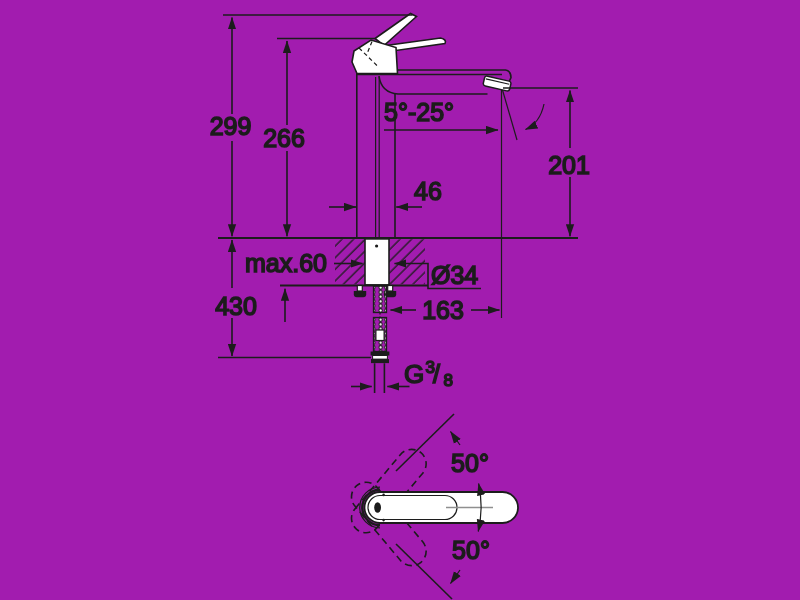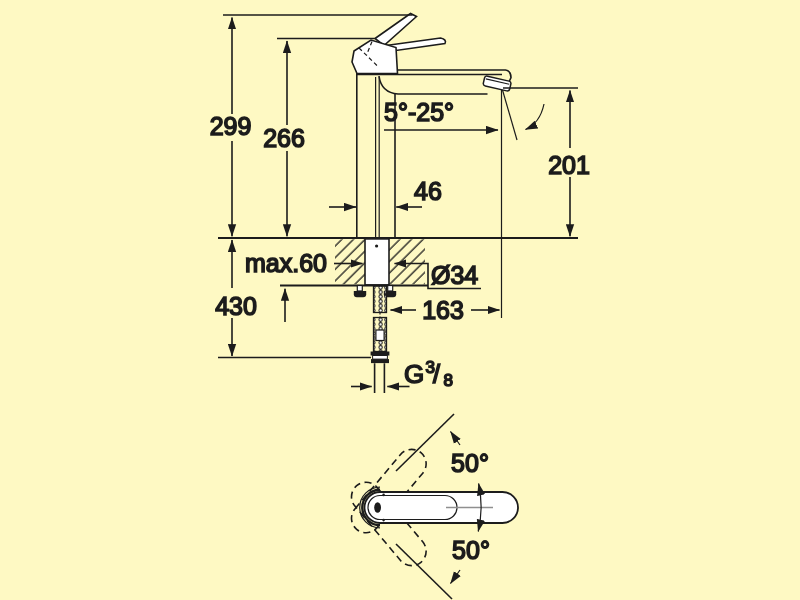--- a/index.html
+++ b/index.html
@@ -1,16 +1,16 @@
 <!DOCTYPE html>
 <html><head>
 <meta charset="utf-8">
 <style>
   html,body{margin:0;padding:0;background:#ffffff;}
-  .canvas{position:relative;width:800px;height:600px;background:#fef9c3;overflow:hidden;
+  .canvas{position:relative;width:800px;height:600px;background:#a21caf;overflow:hidden;
           font-family:"Liberation Sans",sans-serif;}
   svg{display:block;}
   svg text{fill:#1c1c1c;font-family:"Liberation Sans",sans-serif;font-size:25px;}
   svg .sm{font-size:17px;}
   svg .lg{font-size:26px;}
   .ln{stroke:#1c1c1c;stroke-width:1.6;fill:none;}
   .thin{stroke-width:1.2;}
   .thick{stroke-width:1.8;}
 </style>
 </head>

